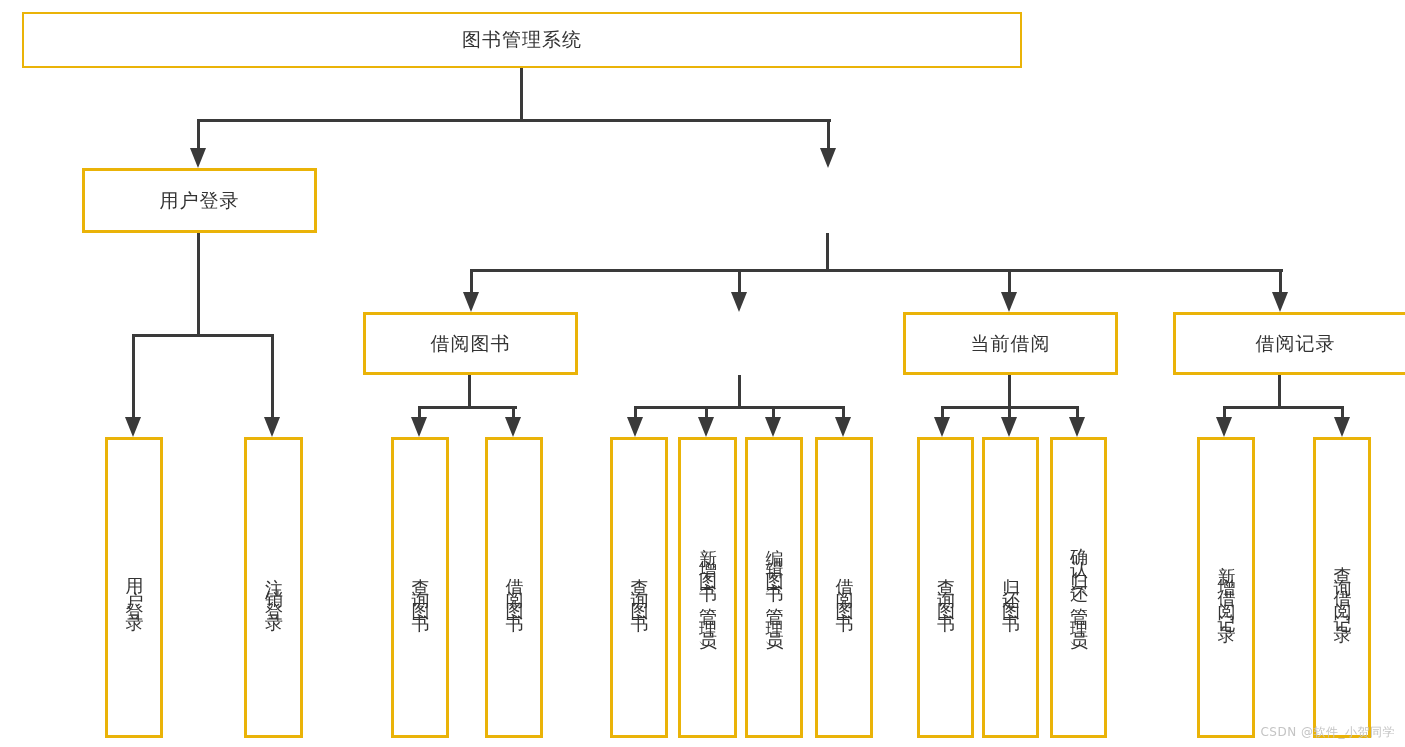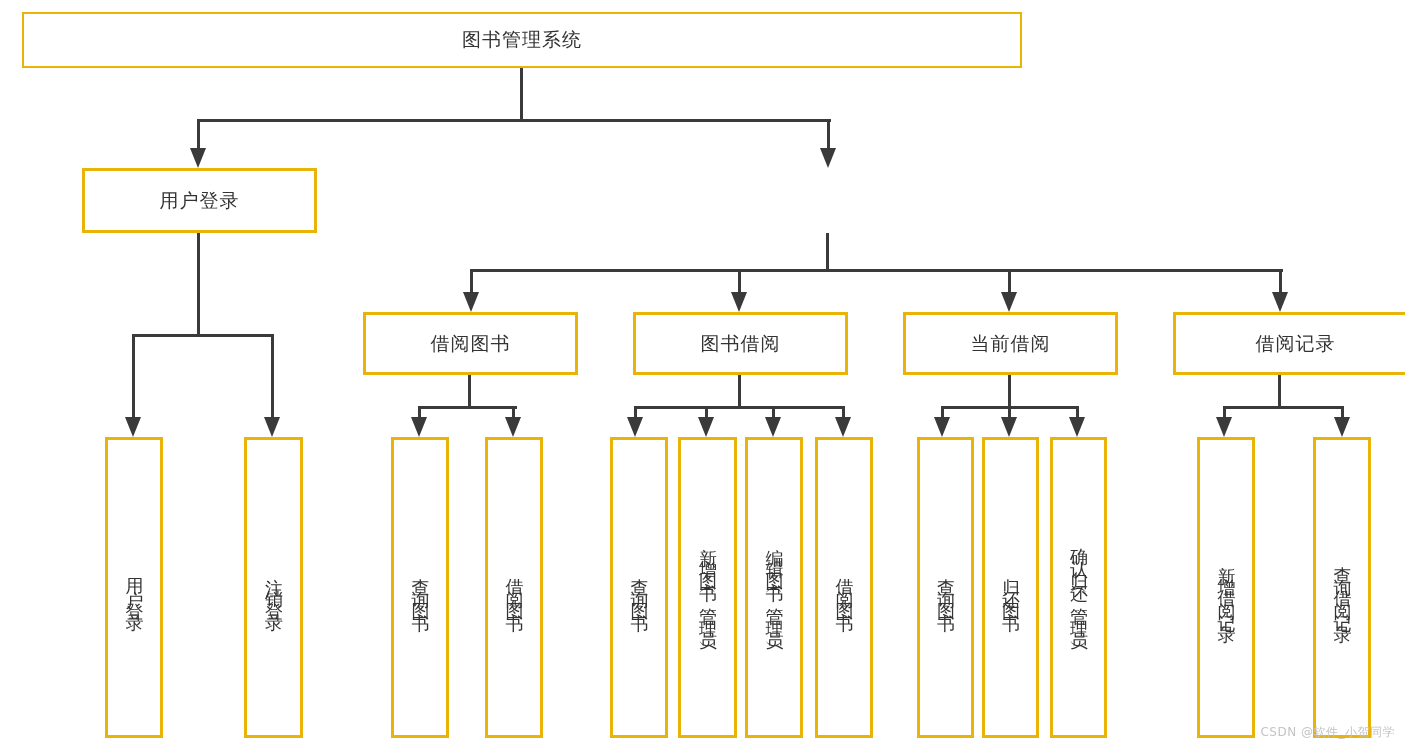--- a/index.html
+++ b/index.html
@@ -89,21 +89,20 @@
   <div class="vl" style="left:1223px;top:406px;height:13px"></div>
   <div class="ar" style="left:1216px;top:417px"></div>
   <div class="vl" style="left:1341px;top:406px;height:13px"></div>
   <div class="ar" style="left:1334px;top:417px"></div>
 
   <div class="node root" style="left:22px;top:12px;width:1000px;height:56px">图书管理系统</div>
 
   <div class="node" style="left:82px;top:168px;width:235px;height:65px">用户登录</div>
 
   <div class="node" style="left:363px;top:312px;width:215px;height:63px">借阅图书</div>
-  <div class="node" style="left:633px;top:312px;width:215px;height:63px">图书借阅</div>
   <div class="node" style="left:903px;top:312px;width:215px;height:63px">当前借阅</div>
   <div class="node" style="left:1173px;top:312px;width:245px;height:63px">借阅记录</div>
 
   <div class="vnode" style="left:105px;top:437px;width:58px;height:301px">
       <span>用户登录</span>
     </div>
   <div class="vnode" style="left:244px;top:437px;width:59px;height:301px">
       <span>注销登录</span>
     </div>
 

